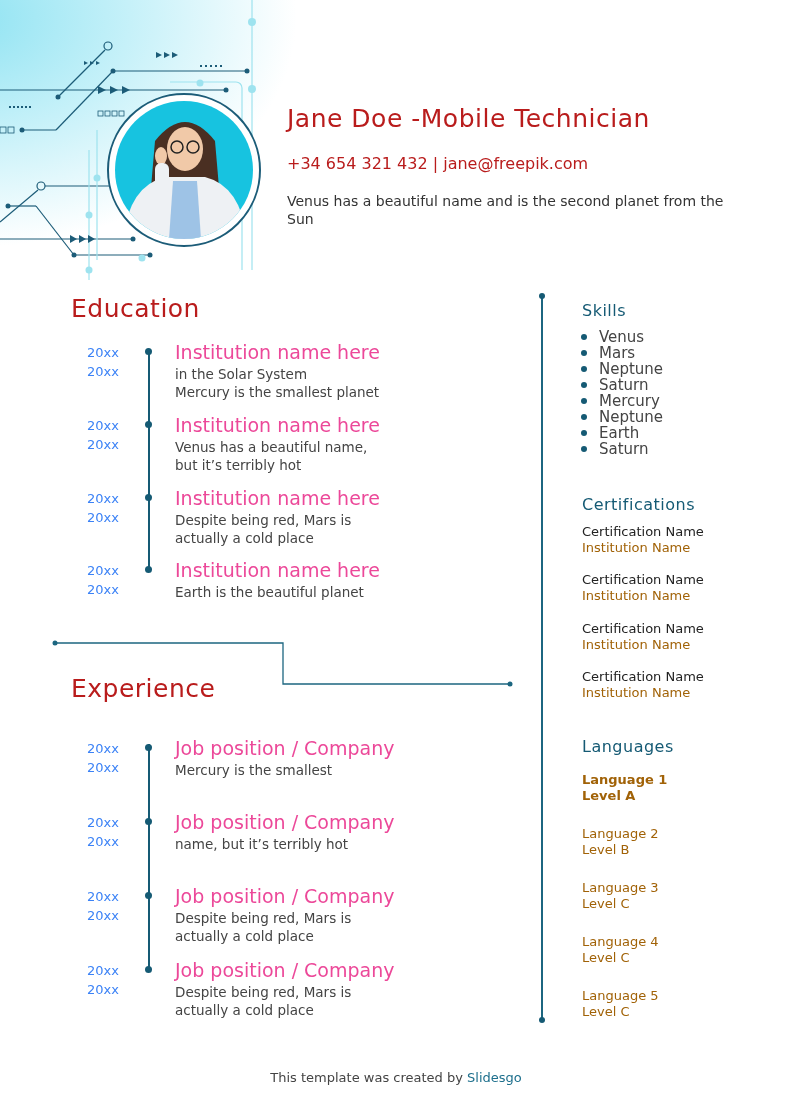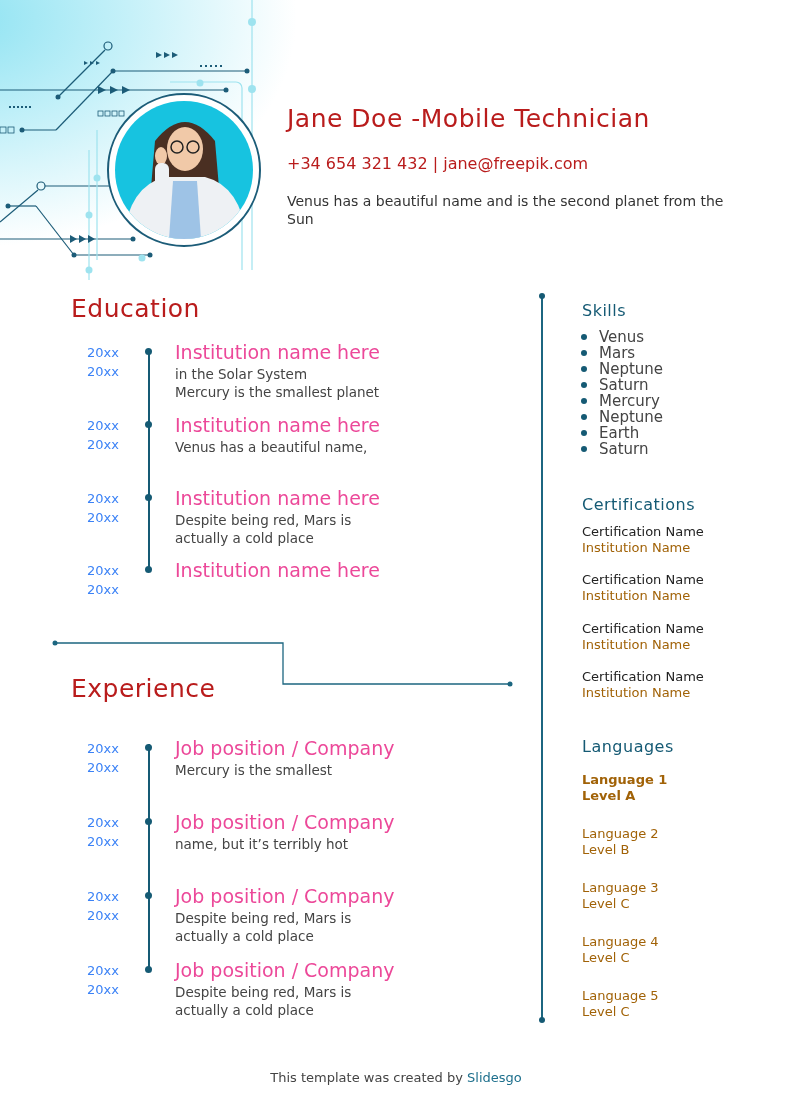--- a/index.html
+++ b/index.html
@@ -143,20 +143,21 @@
 
 <div class="abs" style="left:78px;top:416px;">
   <div class="years abs" style="left:0;top:0;">
       <div>20xx</div>
       <div>20xx</div>
     </div>
   <div class="dot abs" style="left:67px;top:5px;"></div>
   <div class="abs item-title" style="left:97px;top:-2px;">Institution name here</div>
   <div class="abs item-desc" style="left:97px;top:22px;width:260px;">
       <div>Venus has a beautiful name,</div>
+      <div>but it’s terribly hot</div>
     </div>
 </div>
 
 <div class="abs" style="left:78px;top:489px;">
   <div class="years abs" style="left:0;top:0;">
       <div>20xx</div>
       <div>20xx</div>
     </div>
   <div class="dot abs" style="left:67px;top:5px;"></div>
   <div class="abs item-title" style="left:97px;top:-2px;">Institution name here</div>
@@ -167,20 +168,21 @@
 </div>
 
 <div class="abs" style="left:78px;top:561px;">
   <div class="years abs" style="left:0;top:0;">
       <div>20xx</div>
       <div>20xx</div>
     </div>
   <div class="dot abs" style="left:67px;top:5px;"></div>
   <div class="abs item-title" style="left:97px;top:-2px;">Institution name here</div>
   <div class="abs item-desc" style="left:97px;top:22px;width:260px;">
+      <div>Earth is the beautiful planet</div>
     </div>
 </div>
 
 <svg class="abs" style="left:50px;top:638px;" width="470" height="52">
   <g stroke="#1c6680" stroke-width="1.3" fill="none">
     <polyline points="5,5 233,5 233,46 460,46"></polyline>
   </g>
   <circle cx="5" cy="5" r="2.5" fill="#1c6680"></circle>
   <circle cx="460" cy="46" r="2.5" fill="#1c6680"></circle>
 </svg>

